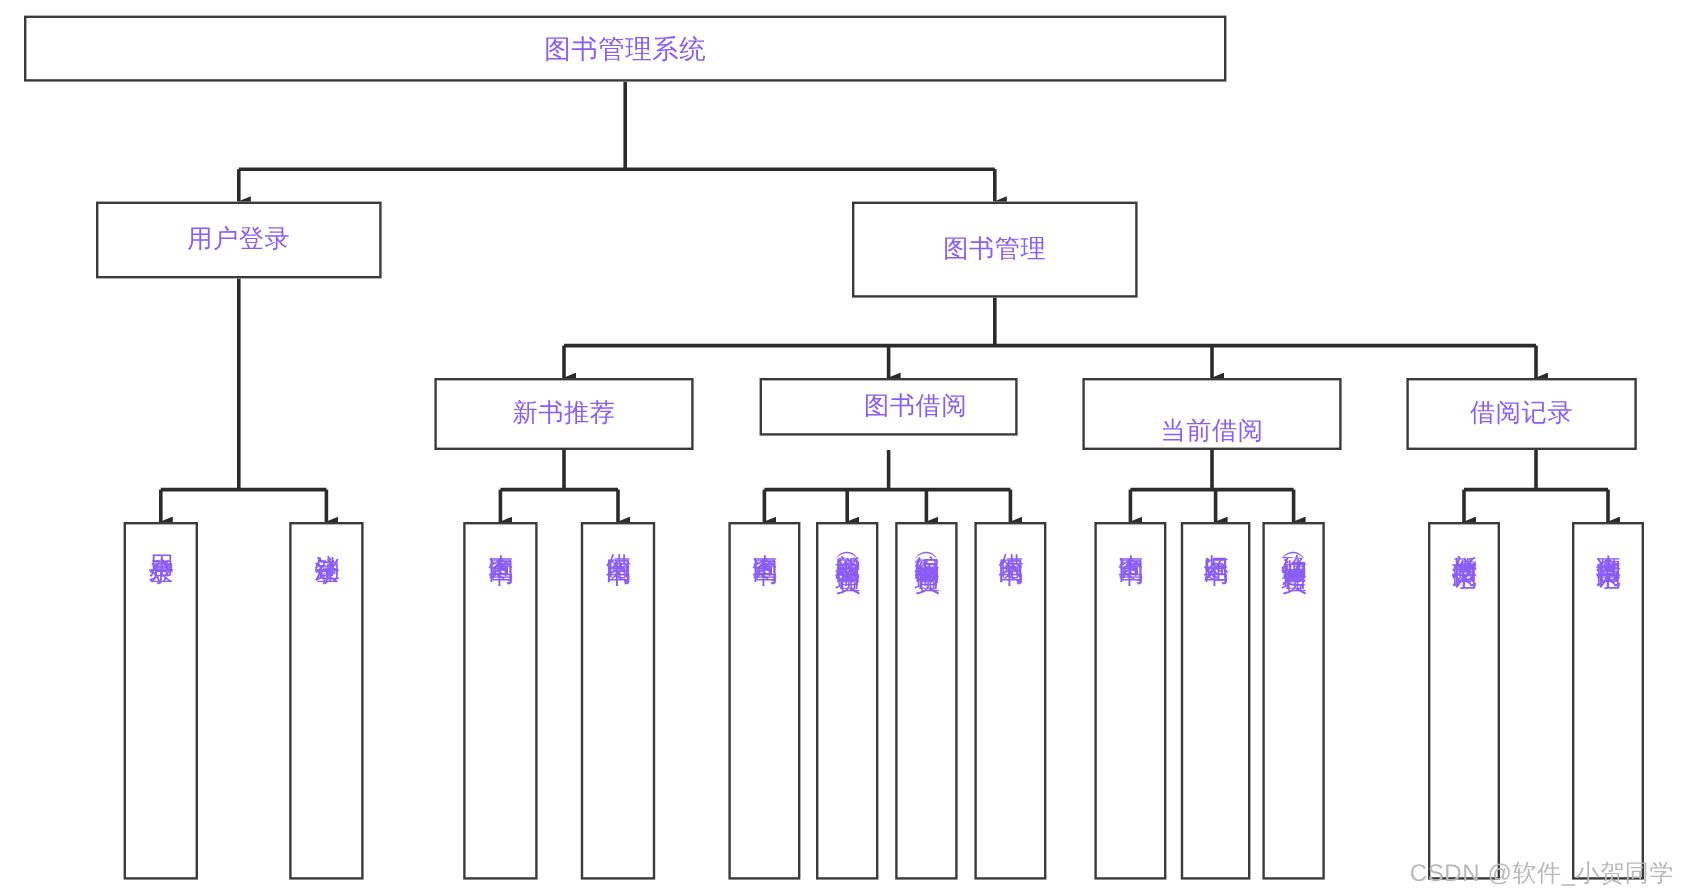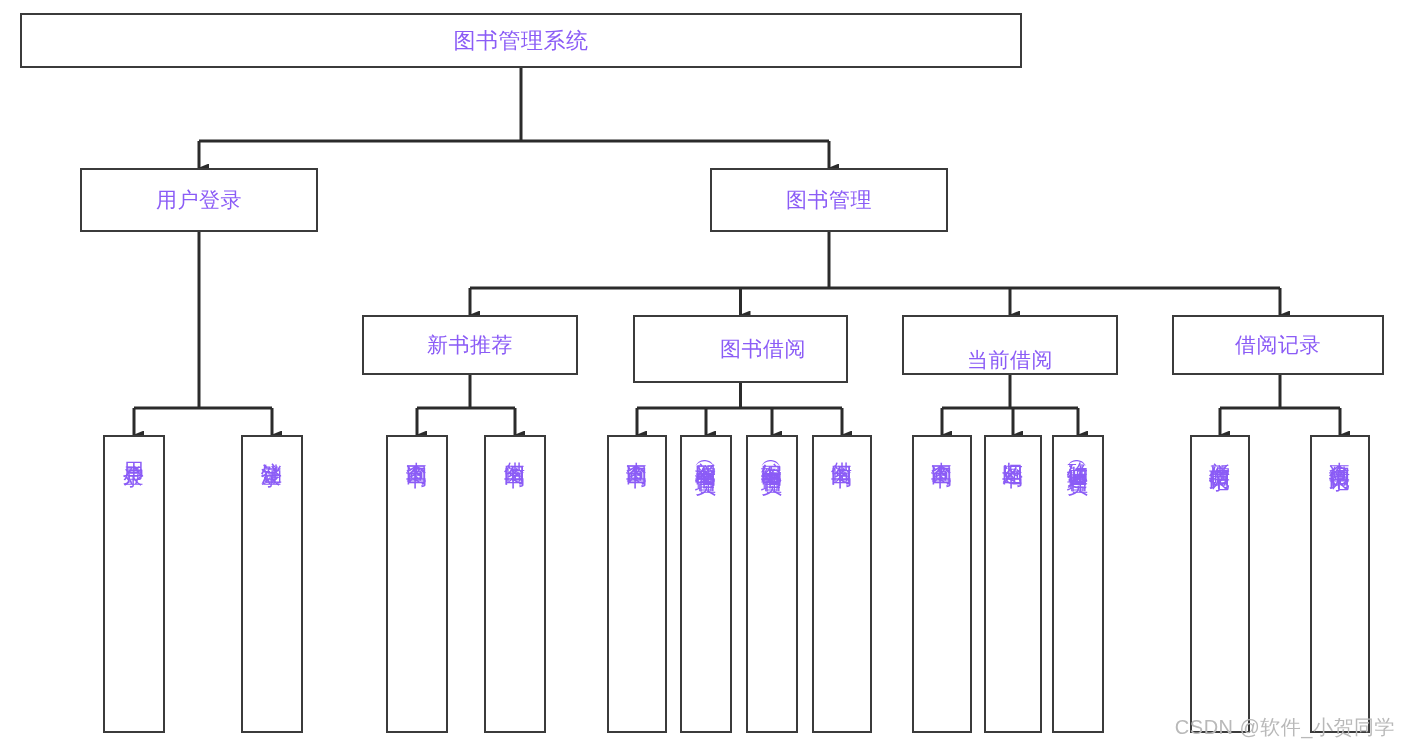--- a/index.html
+++ b/index.html
@@ -122,33 +122,33 @@
       </g>
   </svg>
 
   <div id="nodes-layer">
       <div class="node horiz root" style="left: 20px; top: 13px; width: 1002px; height: 55px;">
         <span class="label">图书管理系统</span>
       </div>
       <div class="node horiz level2" style="left: 80px; top: 168px; width: 238px; height: 64px;">
         <span class="label">用户登录</span>
       </div>
-      <div class="node horiz level2" style="left: 710px; top: 168px; width: 238px; height: 64px;">
+      <div class="node horiz level2" style="left: 710px; top: 168px; width: 238px; height: 80px;">
         <span class="label">图书管理</span>
       </div>
       <div class="node horiz level3" style="left: 362px; top: 315px; width: 216px; height: 60px;">
         <span class="label">新书推荐</span>
       </div>
-      <div class="node horiz level3" style="left: 633px; top: 315px; width: 215px; height: 68px; padding-left: 45px;">
+      <div class="node horiz level3" style="left: 633px; top: 315px; width: 215px; height: 48px; padding-left: 45px;">
         <span class="label">图书借阅</span>
       </div>
       <div class="node horiz level3" style="left: 902px; top: 315px; width: 216px; height: 60px; align-items: flex-end;">
         <span class="label">当前借阅</span>
       </div>
-      <div class="node horiz level3" style="left: 1172px; top: 315px; width: 212px; height: 60px;">
+      <div class="node horiz level3" style="left: 1172px; top: 315px; width: 192px; height: 60px;">
         <span class="label">借阅记录</span>
       </div>
       <div class="node vert leaf" style="left: 103px; top: 435px; width: 62px; height: 298px;">
         <span class="label">用户登录</span>
       </div>
       <div class="node vert leaf" style="left: 241px; top: 435px; width: 62px; height: 298px;">
         <span class="label">注销登录</span>
       </div>
       <div class="node vert leaf" style="left: 386px; top: 435px; width: 62px; height: 298px;">
         <span class="label">查询图书</span>

